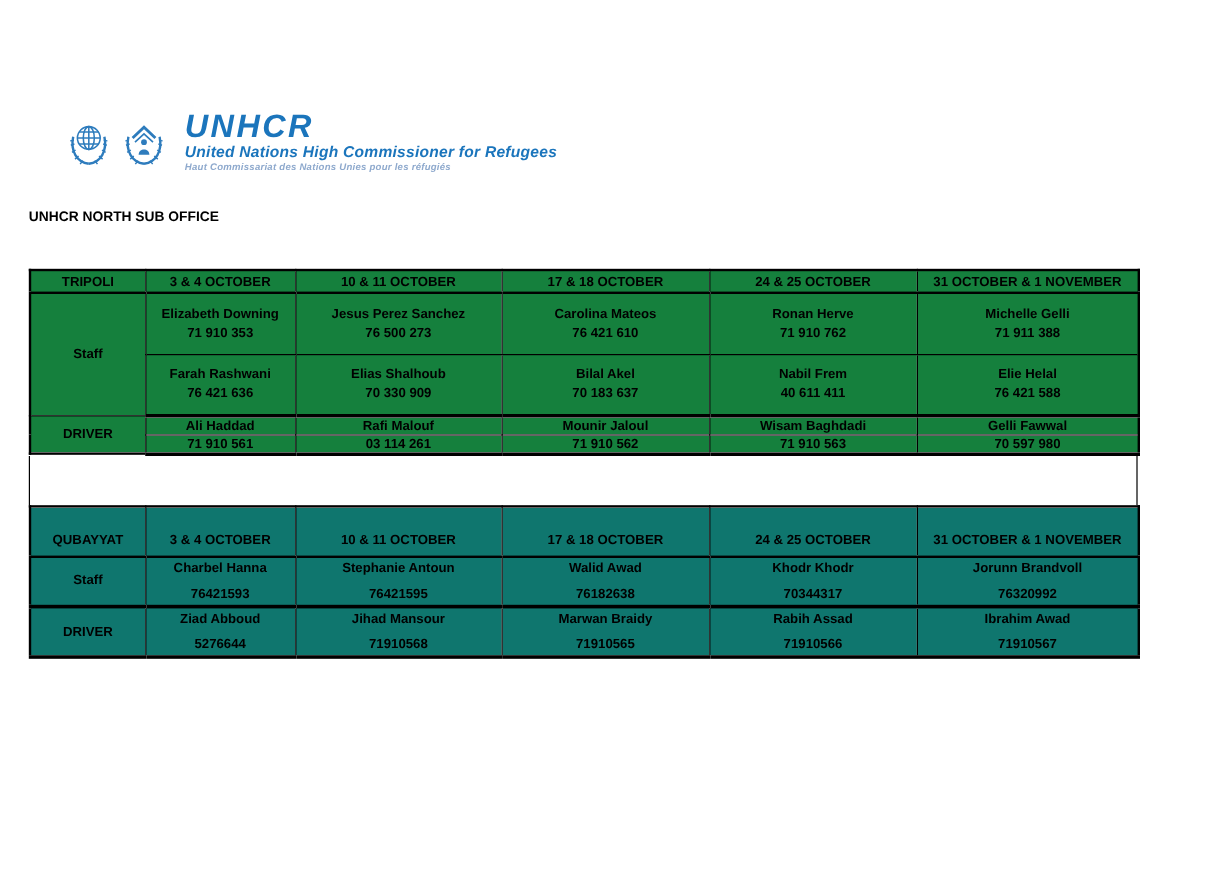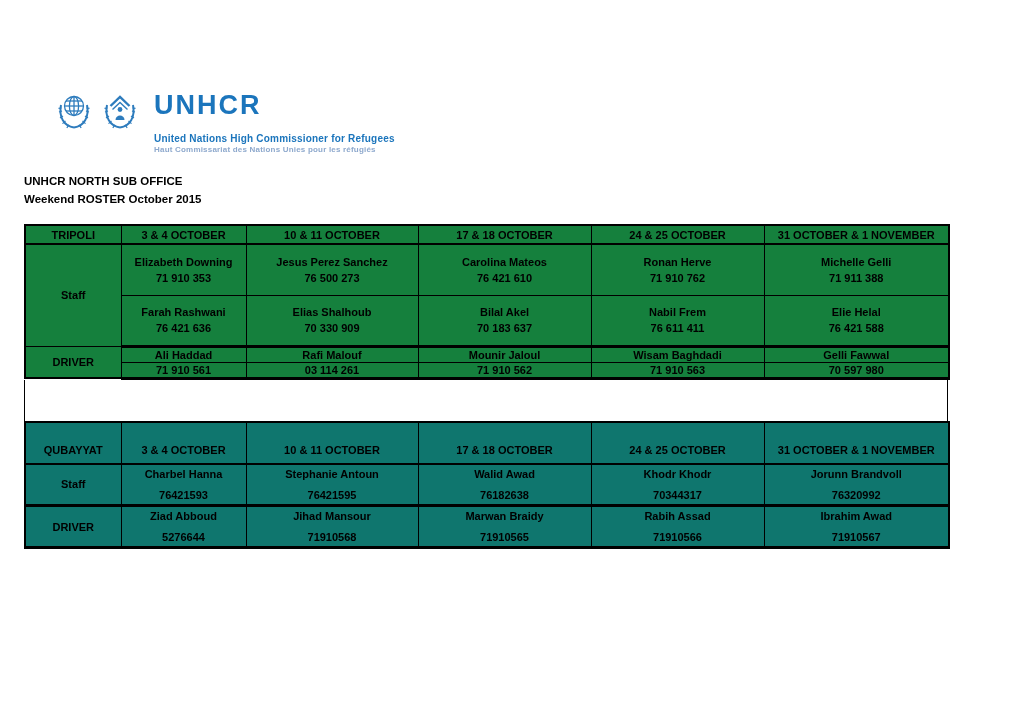--- a/index.html
+++ b/index.html
@@ -1,24 +1,24 @@
 <!DOCTYPE html>
 <html><head>
 <meta charset="utf-8">
 <style>
   * { margin: 0; padding: 0; box-sizing: border-box; }
   html, body { width: 1024px; height: 724px; background: #ffffff; overflow: hidden;
     font-family: "Liberation Sans", sans-serif; }
 
   
-  .logo { position: absolute; left: 54px; top: 91px; display: flex; align-items: flex-start; }
+  .logo { position: absolute; left: 54px; top: 91px; display: flex; align-items: flex-end; font-style: italic; }
   .emblem { width: 40px; height: 44px; margin-right: 6px; }
   .logo-text { margin-left: 8px; margin-top: 2px; }
   .logo-acronym { font-size: 27px; line-height: 24px; font-weight: bold; letter-spacing: 2px; color: #1b75bc; }
-  .logo-tag-en { font-size: 10px; font-weight: bold; color: #1b75bc; margin-top: 16px; letter-spacing: 0.2px; }
+  .logo-tag-en { font-size: 13px; font-weight: bold; color: #1b75bc; margin-top: 2px; letter-spacing: 0.2px; }
   .logo-tag-fr { font-size: 8px; font-weight: bold; color: #8ea9cd; margin-top: 1px; letter-spacing: 0.2px; }
 
   
   .titles { position: absolute; left: 24px; top: 172px; }
   .title-line { font-size: 11.5px; font-weight: bold; color: #000; line-height: 18px; }
 
   
   .roster { position: absolute; left: 24px; top: 224px; width: 925px; }
   table.roster-table { border-collapse: collapse; table-layout: fixed; width: 924px; }
   .roster-table td { border: 1px solid #000; text-align: center; vertical-align: middle;
@@ -83,21 +83,20 @@
   </svg>
   <div class="logo-text">
     <div class="logo-acronym">UNHCR</div>
     <div class="logo-tag-en">United Nations High Commissioner for Refugees</div>
     <div class="logo-tag-fr">Haut Commissariat des Nations Unies pour les réfugiés</div>
   </div>
 </div>
 
 <div class="titles">
   <div class="title-line">UNHCR NORTH SUB OFFICE</div>
-  <div class="title-line">Weekend ROSTER October 2015</div>
 </div>
 
 <div class="roster">
 
   <table class="roster-table tripoli">
     <colgroup>
       <col style="width:96px">
         <col style="width:125px">
         <col style="width:172px">
       <col style="width:173px">
@@ -144,21 +143,21 @@
       <td class="person">
         <div class="nm">Elias Shalhoub</div>
         <div class="ph">70 330 909</div>
           </td>
       <td class="person">
         <div class="nm">Bilal Akel</div>
         <div class="ph">70 183 637</div>
           </td>
       <td class="person">
         <div class="nm">Nabil Frem</div>
-        <div class="ph">76 611 411</div>
+        <div class="ph">40 611 411</div>
           </td>
       <td class="person">
         <div class="nm">Elie Helal</div>
         <div class="ph">76 421 588</div>
           </td>
     </tr>
     <tr class="drv-name">
       <td rowspan="2">DRIVER</td>
       <td>Ali Haddad</td>
       <td>Rafi Malouf</td>

